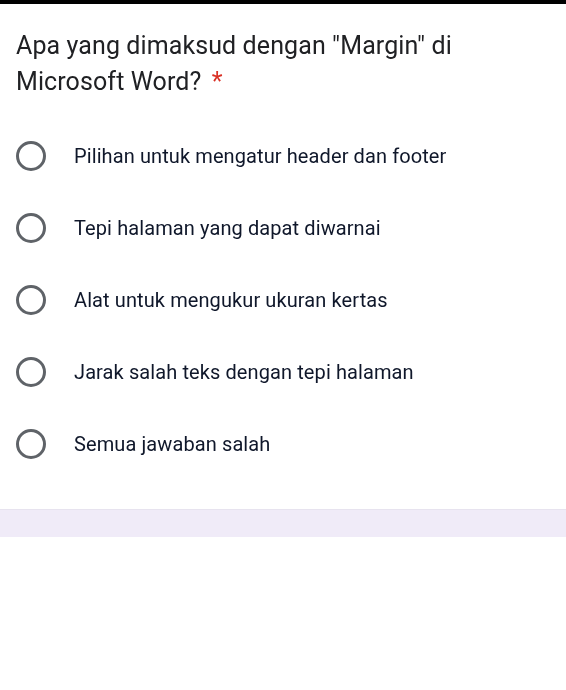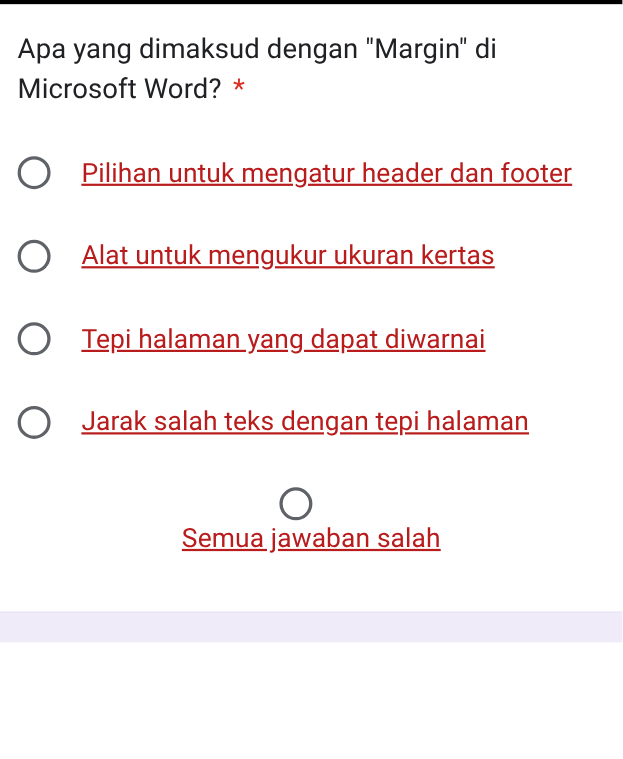--- a/index.html
+++ b/index.html
@@ -37,38 +37,36 @@
     margin-top: 40px;
   }
   .option {
     display: flex;
     align-items: center;
     margin-bottom: 42px;
     cursor: pointer;
   }
   .option:last-child {
     margin-bottom: 20px;
-    flex-direction: column;
   }
   .radio {
     flex: 0 0 auto;
     width: 30px;
     height: 30px;
     border: 3px solid #5f6368;
     border-radius: 50%;
     margin-right: 28px;
     background: #fff;
   }
   .option-label {
-    font-size: 24px;
+    font-size: 20px;
     line-height: 1.4;
-    color: #b91c1c;
+    color: #0f172a;
     font-weight: 400;
     letter-spacing: 0.1px;
-    text-decoration: underline;
   }
   .footer-strip {
     height: 28px;
     background: #f0ebf8;
     border-top: 1px solid #e7e3ef;
   }
 </style>
 </head>
 <body>
 
@@ -82,26 +80,26 @@
 
   <div class="options">
 
     <div class="option">
       <div class="radio"></div>
       <div class="option-label">Pilihan untuk mengatur header dan footer</div>
     </div>
 
     <div class="option">
       <div class="radio"></div>
-      <div class="option-label">Alat untuk mengukur ukuran kertas</div>
+      <div class="option-label">Tepi halaman yang dapat diwarnai</div>
     </div>
 
     <div class="option">
       <div class="radio"></div>
-      <div class="option-label">Tepi halaman yang dapat diwarnai</div>
+      <div class="option-label">Alat untuk mengukur ukuran kertas</div>
     </div>
 
     <div class="option">
       <div class="radio"></div>
       <div class="option-label">Jarak salah teks dengan tepi halaman</div>
     </div>
 
     <div class="option">
       <div class="radio"></div>
       <div class="option-label">Semua jawaban salah</div>

